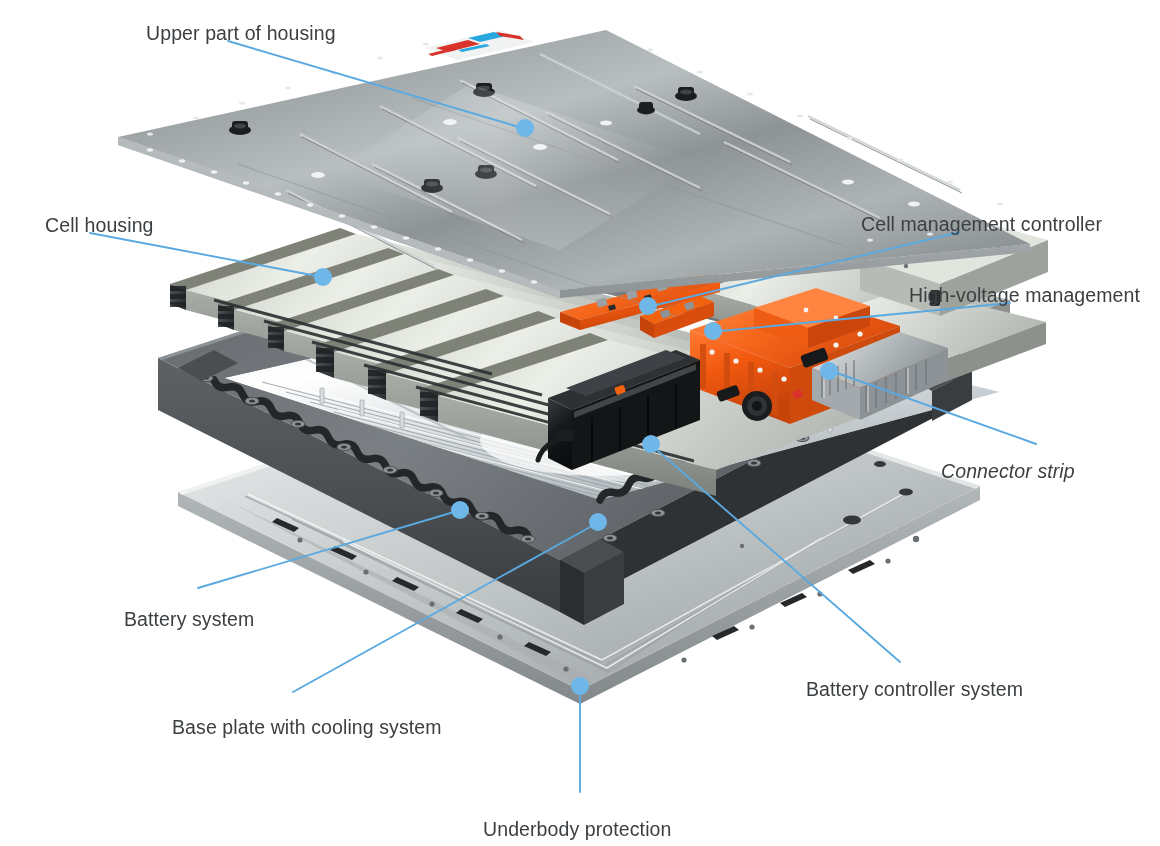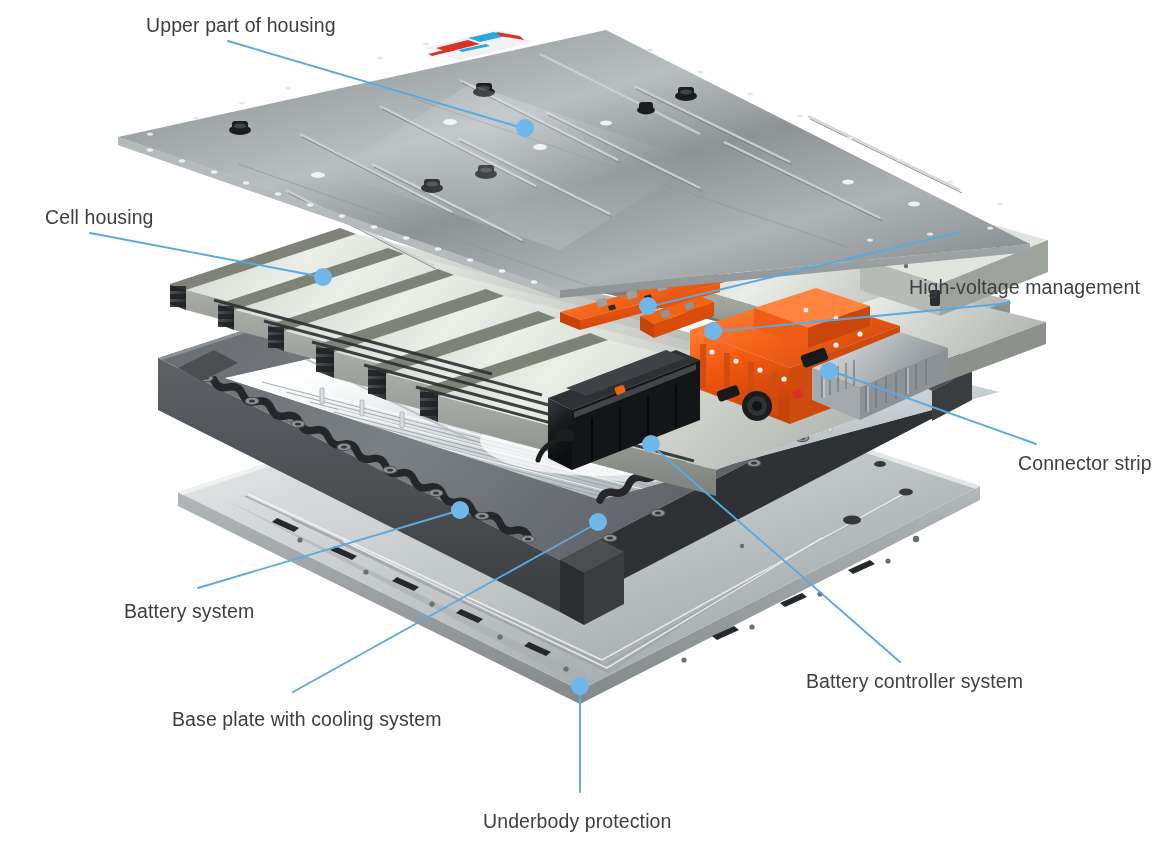--- a/index.html
+++ b/index.html
@@ -2,21 +2,21 @@
 <html><head>
 <meta charset="utf-8">
 <title>EV Battery Pack Exploded View</title>
 <style>
   html,body{margin:0;padding:0;background:#ffffff;}
   body{width:1160px;height:846px;overflow:hidden;
        font-family:"Liberation Sans","DejaVu Sans",sans-serif;}
   #stage{position:relative;width:1160px;height:846px;background:#ffffff;}
   svg#art{position:absolute;left:0;top:0;width:1160px;height:846px;}
   .lbl{position:absolute;color:#3b3f42;font-size:19.5px;line-height:1.2;
-       white-space:nowrap;font-weight:400;letter-spacing:.1px;}
+       white-space:nowrap;font-weight:400;letter-spacing:.1px;margin-top:8px;}
 </style>
 </head>
 <body>
 
 <div id="stage">
 
 <svg id="art" viewBox="0 0 1160 846" xmlns="http://www.w3.org/2000/svg">
   <defs>
 
     <linearGradient id="coverTop" x1="0" y1="0" x2="1" y2="1">
@@ -664,24 +664,25 @@
         <circle cx="460" cy="510" r="9" fill="#6fb7e8"></circle>
         <circle cx="598" cy="522" r="9" fill="#6fb7e8"></circle>
         <circle cx="580" cy="686" r="9" fill="#6fb7e8"></circle>
       </g>
 </svg>
 
 <div class="lbl" style="left:146px;top:14px;">Upper part of housing</div>
 
 <div class="lbl" style="left:45px;top:206px;">Cell housing</div>
 
+<div class="lbl" style="left:861px;top:205px;">Cell management controller</div>
 
 <div class="lbl" style="left:909px;top:276px;">High-voltage management</div>
 
-<div class="lbl" style="left:1018px;top:452px;">Connector strip</div>
+<div class="lbl" style="left:941px;top:452px;font-style:italic;">Connector strip</div>
 
 <div class="lbl" style="left:806px;top:670px;">Battery controller system</div>
 
 <div class="lbl" style="left:124px;top:600px;">Battery system</div>
 
 <div class="lbl" style="left:172px;top:708px;">Base plate with cooling system</div>
 
 <div class="lbl" style="left:483px;top:810px;">Underbody protection</div>
 
 </div>

